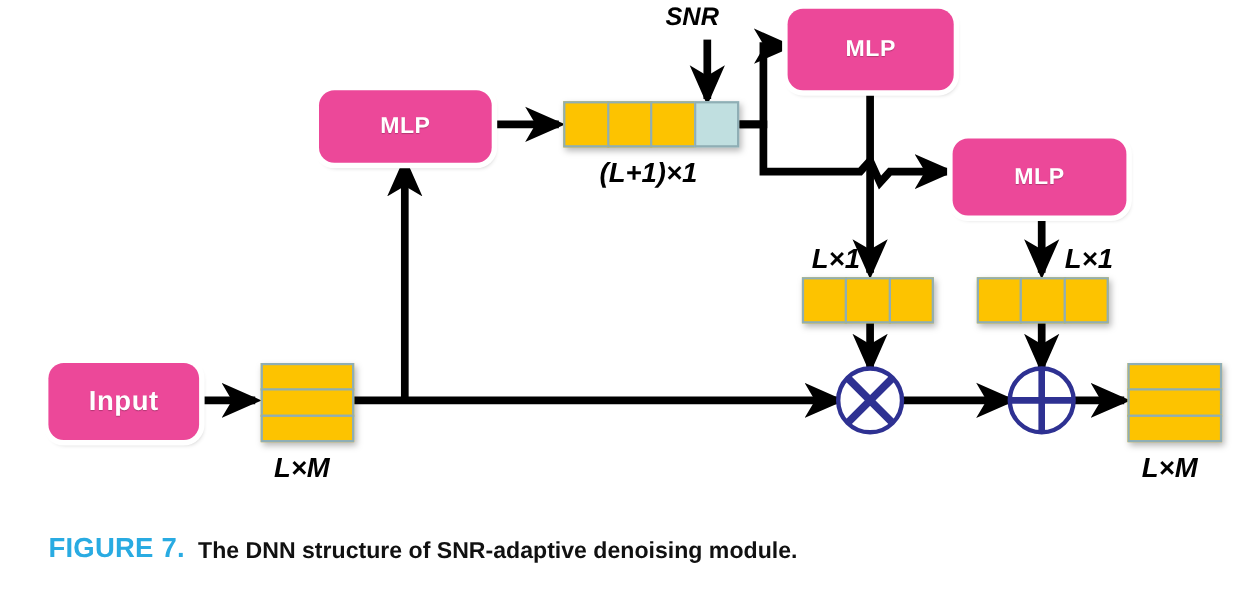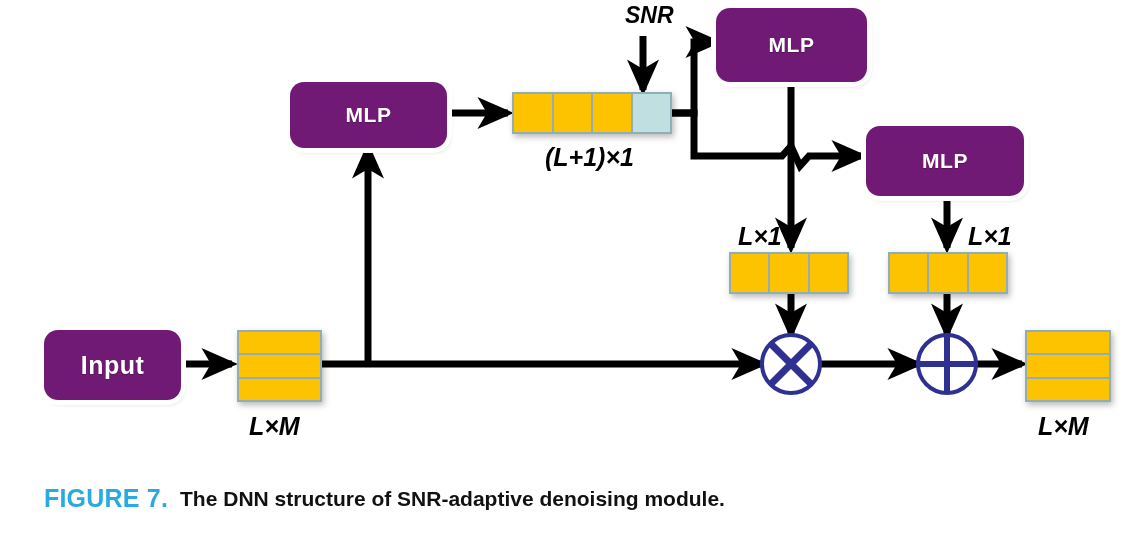--- a/index.html
+++ b/index.html
@@ -26,21 +26,21 @@
   }
   #diagram-canvas svg {
     display: block;
     width: 1128px;
     height: 460px;
   }
 
   
   .mlp-box {
     position: absolute;
-    background: #701a75;
+    background: #ec4899;
     border-radius: 14px;
     box-shadow: 0 0 0 5px #ffffff, 2px 3px 5px rgba(0,0,0,0.30);
     display: flex;
     align-items: center;
     justify-content: center;
     box-sizing: border-box;
   }
   .mlp-box > span {
     color: #ffffff;
     font-weight: bold;
@@ -90,21 +90,21 @@
     white-space: nowrap;
     user-select: none;
   }
 
   
   #caption {
     position: absolute;
     left: 44px;
     top: 484px;
     display: flex;
-    align-items: center;
+    align-items: flex-end;
     gap: 12px;
     white-space: nowrap;
   }
   #caption .fig-num {
     color: #29abe2;
     font-weight: bold;
     font-size: 25px;
     letter-spacing: 0.2px;
   }
   #caption .fig-text {
@@ -202,21 +202,21 @@
   <div class="dim-label" style="left:249px; top:412px;">L×M</div>
 
   <div class="cellgrid" style="left:512px; top:92px; width:160px; height:42px;">
     <div class="cell"></div>
     <div class="cell"></div>
     <div class="cell"></div>
     <div class="cell snr-cell"></div>
   </div>
   <div class="dim-label" style="left:545px; top:143px;">(L+1)×1</div>
 
-  <div class="snr-label" style="left:625px; top:2px;">SNR</div>
+  <div class="snr-label" style="left:605px; top:2px;">SNR</div>
 
   <div class="cellgrid" style="left:729px; top:252px; width:120px; height:42px;">
     <div class="cell"></div>
     <div class="cell"></div>
     <div class="cell"></div>
   </div>
   <div class="dim-label" style="left:738px; top:222px;">L×1</div>
 
   <div class="cellgrid" style="left:888px; top:252px; width:120px; height:42px;">
     <div class="cell"></div>

